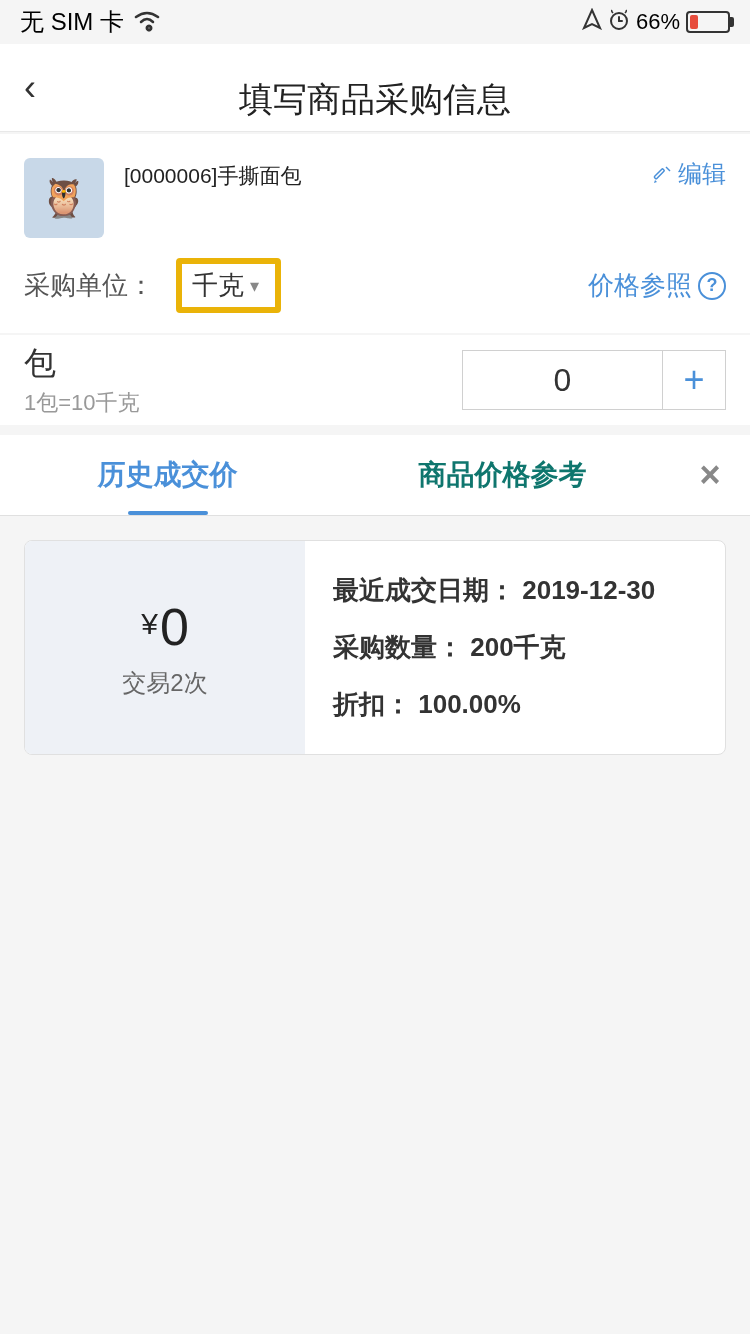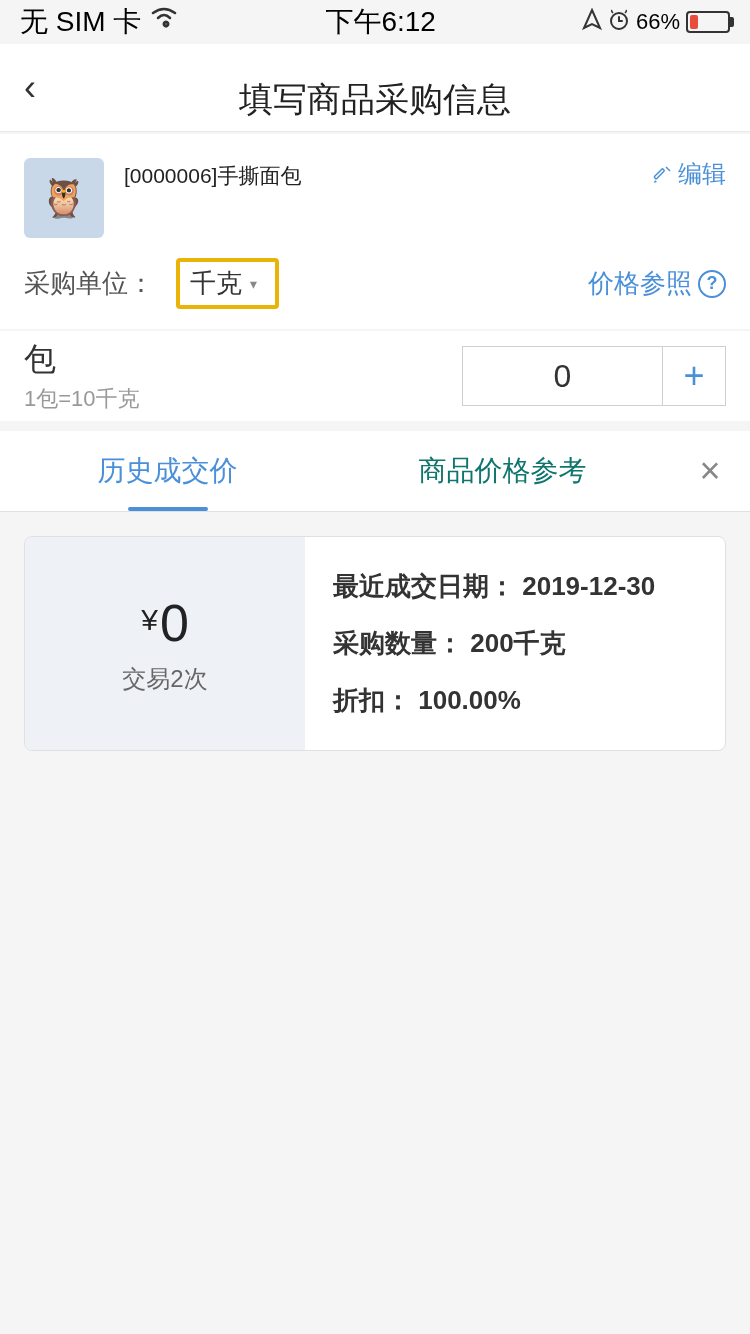--- a/index.html
+++ b/index.html
@@ -19,23 +19,23 @@
       background: #f5f5f5;
       display: flex;
       align-items: center;
       justify-content: space-between;
       padding: 0 20px;
       font-size: 26px;
       font-weight: 500;
     }
     .status-left {
       display: flex;
-      align-items: flex-start;
+      align-items: flex-end;
       gap: 8px;
-      font-size: 28px;
+      font-size: 24px;
     }
     .status-center {
       font-size: 28px;
       font-weight: 500;
     }
     .status-right {
       display: flex;
       align-items: center;
       gap: 6px;
       font-size: 22px;
@@ -151,31 +151,30 @@
       margin-top: 20px;
     }
     .unit-row {
       display: flex;
       align-items: center;
       gap: 22px;
       font-size: 26px;
       color: #555;
     }
     .unit-select {
-      border: 4px solid #eab308;
+      border: 6px solid #eab308;
       border-radius: 4px;
       padding: 4px 16px 4px 10px;
       font-size: 26px;
       color: #333;
       background: #fff;
       display: flex;
       align-items: center;
       gap: 6px;
       cursor: pointer;
-      font-family: Liberation Mono, monospace;
     }
     .chevron-down {
       font-size: 18px;
       color: #888;
     }
     .price-ref-link {
       font-size: 26px;
       color: #4a90d9;
       display: flex;
       align-items: center;
@@ -250,20 +249,21 @@
     }
 
     
     .price-tab-bar {
       background: #fff;
       margin-top: 10px;
       display: flex;
       align-items: flex-end;
       border-bottom: 1px solid #e0e0e0;
       position: relative;
+      font-weight: bold;
     }
     .tab-item {
       flex: 1;
       height: 80px;
       display: flex;
       flex-direction: column;
       align-items: center;
       justify-content: center;
       font-size: 28px;
       color: #0f766e;
@@ -358,21 +358,20 @@
   <div class="status-left">
     <span>无 SIM 卡</span>
     <span>
       <svg width="30" height="22" viewBox="0 0 30 22">
         <path d="M15 18 a2 2 0 1 1 0 0.01" stroke="#333" stroke-width="3" fill="none"></path>
         <path d="M9 12 Q15 6 21 12" stroke="#333" stroke-width="2.5" fill="none" stroke-linecap="round"></path>
         <path d="M4 7 Q15 -1 26 7" stroke="#333" stroke-width="2.5" fill="none" stroke-linecap="round"></path>
       </svg>
     </span>
   </div>
-  <div class="status-center">下午6:12</div>
   <div class="status-right">
     <span>
       <svg width="20" height="22" viewBox="0 0 20 22" fill="none">
         <polygon points="10,2 18,20 10,16 2,20" stroke="#333" stroke-width="2" fill="none"></polygon>
       </svg>
     </span>
     <span>
       <svg width="22" height="22" viewBox="0 0 22 22">
         <circle cx="11" cy="13" r="8" stroke="#333" stroke-width="2" fill="none"></circle>
         <line x1="11" y1="9" x2="11" y2="13" stroke="#333" stroke-width="2" stroke-linecap="round"></line>

